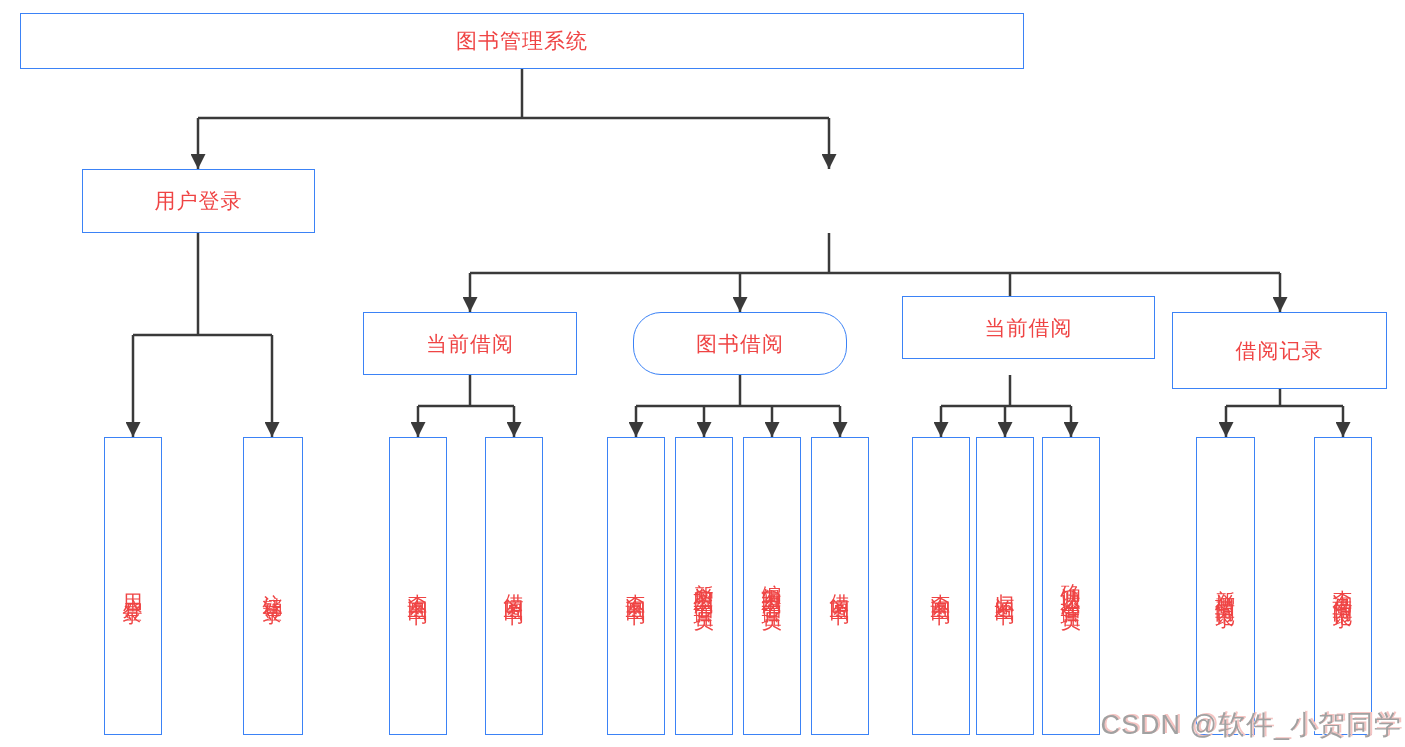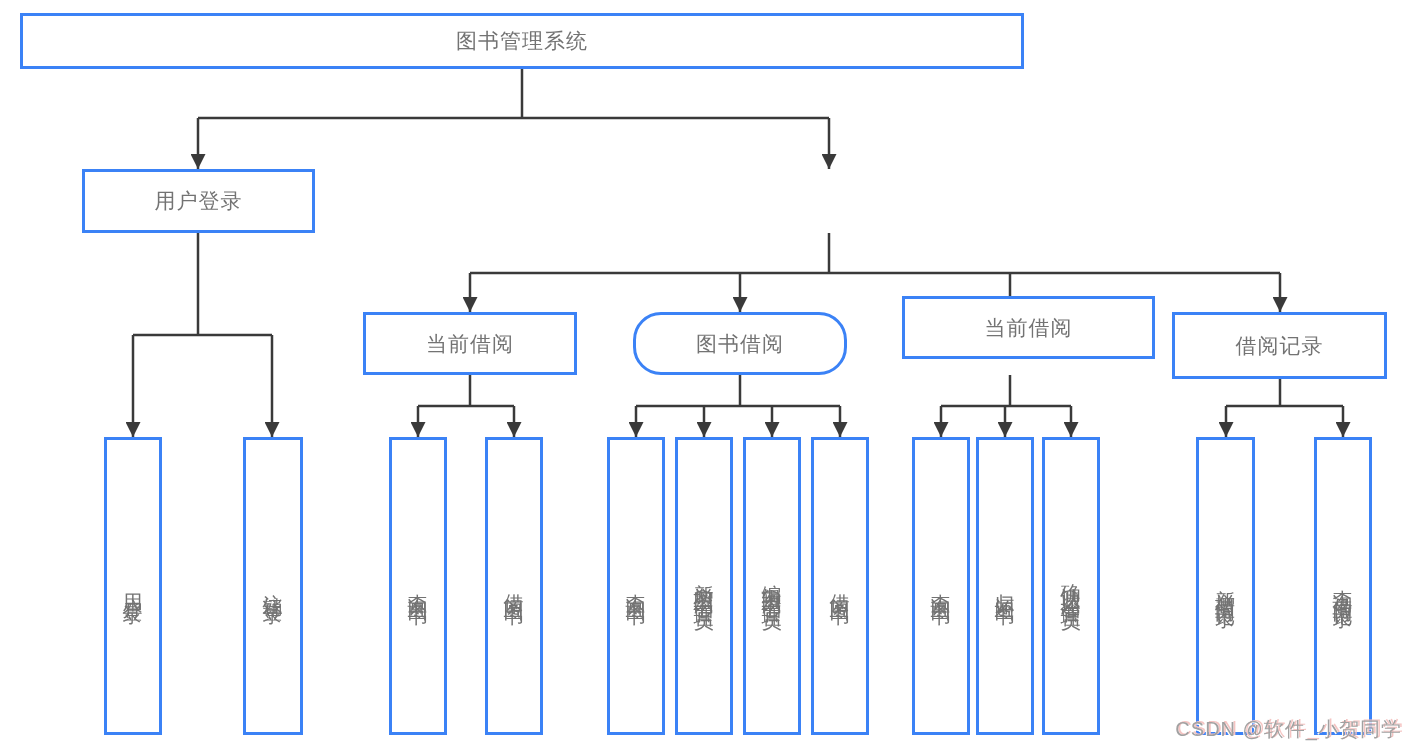--- a/index.html
+++ b/index.html
@@ -14,22 +14,22 @@
   #connectors {
     position: absolute;
     left: 0; top: 0;
     width: 1405px; height: 747px;
     pointer-events: none;
   }
   .box {
     position: absolute;
     box-sizing: border-box;
     background: #ffffff;
-    border: 3px solid #3b82f6;
-    color: #737373;
+    border: 1px solid #3b82f6;
+    color: #ef4444;
     display: flex;
     align-items: center;
     justify-content: center;
     text-align: center;
     z-index: 2;
   }
   .h-box {
     font-size: 21px;
     letter-spacing: 1px;
     white-space: nowrap;
@@ -38,21 +38,21 @@
     writing-mode: vertical-rl;
     text-orientation: mixed;
     font-size: 20px;
     letter-spacing: 4px;
     line-height: 1;
   }
   .watermark {
     position: absolute;
     right: 3px;
     bottom: 4px;
-    font-size: 20px;
+    font-size: 27px;
     color: #a1a1a1;
     text-shadow: 2px -1px 0 #f5c4c2, -1px 1px 0 #ffffff;
     letter-spacing: 1px;
     z-index: 5;
     white-space: nowrap;
   }
 </style>
 </head>
 <body>
 
@@ -108,21 +108,21 @@
     </g>
   </svg>
 
   <div class="box h-box" style="left:20px; top:13px; width:1004px; height:56px;">图书管理系统</div>
 
   <div class="box h-box" style="left:82px; top:169px; width:233px; height:64px;">用户登录</div>
 
   <div class="box h-box" style="left:363px; top:312px; width:214px; height:63px;">当前借阅</div>
   <div class="box h-box" style="left:633px; top:312px; width:214px; height:63px;border-radius:28px;">图书借阅</div>
   <div class="box h-box" style="left:902px; top:296px; width:253px; height:63px;">当前借阅</div>
-  <div class="box h-box" style="left:1172px; top:312px; width:215px; height:67px;">借阅记录</div>
+  <div class="box h-box" style="left:1172px; top:312px; width:215px; height:77px;">借阅记录</div>
 
   <div class="box v-box" style="left:104px; top:437px; width:58px; height:298px;">用户登录</div>
   <div class="box v-box" style="left:243px; top:437px; width:60px; height:298px;">注销登录</div>
 
   <div class="box v-box" style="left:389px; top:437px; width:58px; height:298px;">查询图书</div>
   <div class="box v-box" style="left:485px; top:437px; width:58px; height:298px;">借阅图书</div>
 
   <div class="box v-box" style="left:607px; top:437px; width:58px; height:298px;">查询图书</div>
   <div class="box v-box" style="left:675px; top:437px; width:58px; height:298px;">新增图书（管理员）</div>
   <div class="box v-box" style="left:743px; top:437px; width:58px; height:298px;">编辑图书（管理员）</div>

